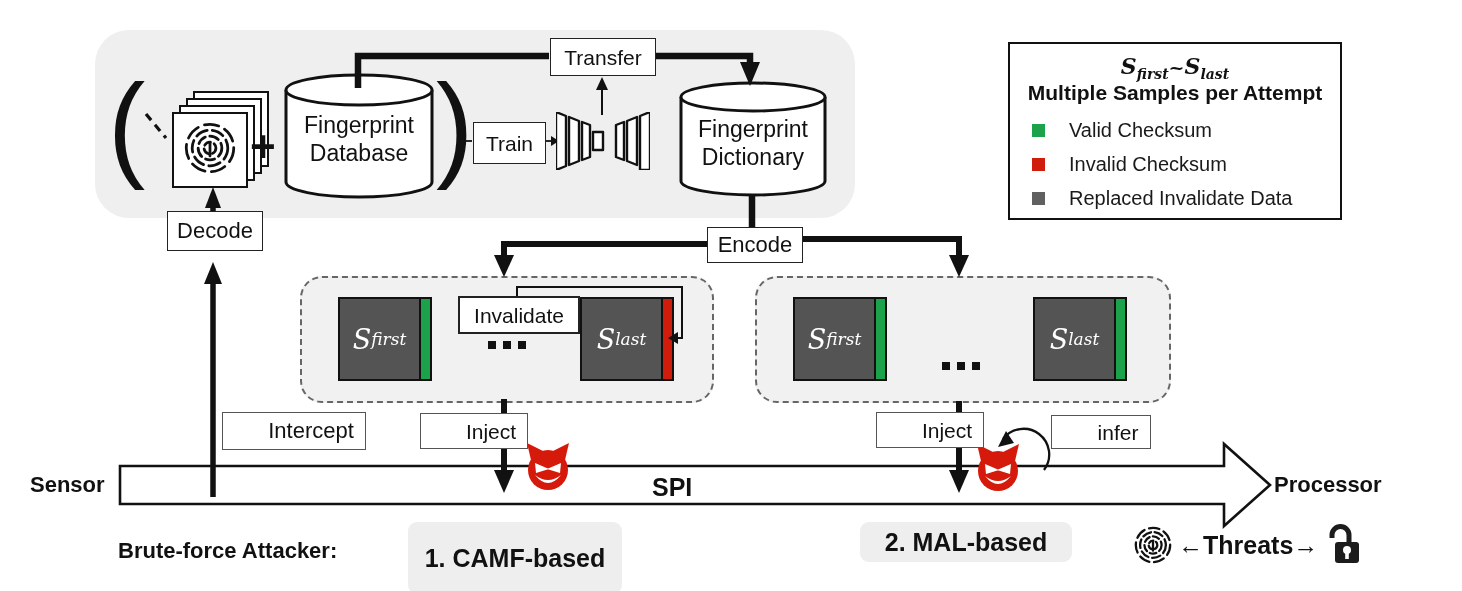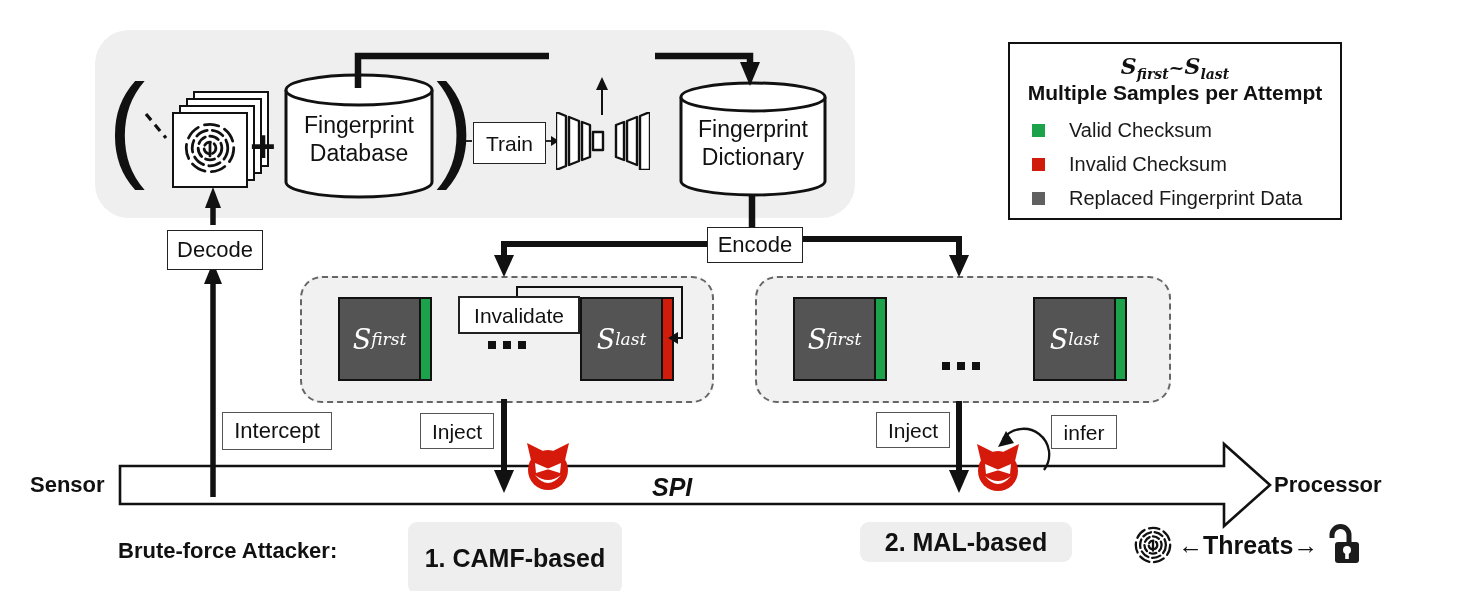--- a/index.html
+++ b/index.html
@@ -10,21 +10,21 @@
   .z1{z-index:1}.z2{z-index:2}.z4{z-index:4}.z5{z-index:5}
   .z10{z-index:10}.z12{z-index:12}.z15{z-index:15}.z20{z-index:20}
   
   .top-panel{left:95px;top:30px;width:760px;height:188px;background:#efefef;border-radius:34px;}
   .dashed-box{border:2.5px dashed #666;border-radius:22px;background:#f1f1f1;}
   .badge{background:#eeeeee;border-radius:9px;display:flex;align-items:center;justify-content:center;
          font-weight:bold;font-size:25px;}
   
   .lbox{background:#fff;border:1.8px solid #222;display:flex;align-items:center;justify-content:center;
         font-size:21px;line-height:1;}
-  .lbox.thin{border:1.6px solid #555;}
+  .lbox.thin{border:1.6px solid #555;padding-left:34px;}
   
   .paren{font-size:112px;line-height:1;font-weight:400;color:#111;transform:scaleY(1.05);}
   
   .cyl-label{position:absolute;left:0;right:0;text-align:center;font-size:23px;line-height:1.2;}
   
   .legend{left:1008px;top:42px;width:330px;height:174px;background:#fff;border:2.5px solid #111;}
   .lg-math{position:absolute;left:0;right:0;top:9px;text-align:center;
            font-family:"DejaVu Serif",serif;font-weight:bold;font-style:italic;font-size:22px;}
   .lg-sub{font-size:14px;vertical-align:-5px;}
   .lg-tilde{font-style:normal;font-size:19px;}
@@ -149,21 +149,24 @@
       <polygon points="0,0 10,4 10,54 0,58"></polygon>
       <polygon points="13,5 23,9 23,49 13,53"></polygon>
       <polygon points="26,10 34,13 34,45 26,48"></polygon>
       <rect x="37" y="20" width="10" height="18"></rect>
       <polygon points="60,13 68,10 68,48 60,45"></polygon>
       <polygon points="71,9 81,5 81,53 71,49"></polygon>
       <polygon points="84,4 94,0 94,58 84,58"></polygon>
     </g>
   </svg>
 
-  <div class="abs z20 lbox" style="left:167px;top:230px;width:94px;height:38px;font-size:22px;">
+  <div class="abs z20 lbox" style="left:550px;top:38px;width:104px;height:36px;">
+      <span>Transfer</span>
+    </div>
+  <div class="abs z20 lbox" style="left:167px;top:211px;width:94px;height:38px;font-size:22px;">
       <span>Decode</span>
     </div>
   <div class="abs z20 lbox" style="left:707px;top:227px;width:94px;height:34px;font-size:22px;">
       <span>Encode</span>
     </div>
 
   <div class="abs z2 legend">
     <div class="lg-math">
       <span>S</span><span class="lg-sub">first</span><span class="lg-tilde">~</span><span>S</span><span class="lg-sub">last</span>
     </div>
@@ -171,21 +174,21 @@
     <div class="lg-row" style="top:110px;">
       <div class="lg-swatch" style="background: rgb(208, 28, 11);"></div>
       <span>Invalid Checksum</span>
     </div>
     <div class="lg-row" style="top:76px;">
       <div class="lg-swatch" style="background: rgb(28, 162, 75);"></div>
       <span>Valid Checksum</span>
     </div>
     <div class="lg-row" style="top:144px;">
       <div class="lg-swatch" style="background: rgb(96, 96, 96);"></div>
-      <span>Replaced Fingerprint Data</span>
+      <span>Replaced Invalidate Data</span>
     </div>
   </div>
 
   <div class="abs z10 sample" style="left:338px;top:297px;">
     <div class="sample-body">
       <span class="s-sym">S</span>
         <span class="s-sub">first</span>
     </div>
     <div class="sample-strip" style="background: rgb(28, 162, 75);"></div>
   </div>
@@ -226,21 +229,21 @@
     </div>
 
   <svg class="abs z15" style="left:0;top:0;" width="1462" height="591" viewBox="0 0 1462 591">
     <path d="M517 296 L517 287 L682 287 L682 338 L678 338" fill="none" stroke="#111" stroke-width="2"></path>
     <polygon points="668,338 678,332 678,344" fill="#111"></polygon>
     <path d="M1044 470 A24 24 0 1 0 1003 439" fill="none" stroke="#111" stroke-width="2.3"></path>
     <polygon points="998,447 1006,431 1014,443" fill="#111"></polygon>
   </svg>
 
   <span class="abs z20 bold-label" style="left:30px;top:472px;">Sensor</span>
-  <span class="abs z20 bold-label" style="left:652px;top:473px;font-size:25px;font-style:italic;">SPI</span>
+  <span class="abs z20 bold-label" style="left:652px;top:473px;font-size:25px;">SPI</span>
   <span class="abs z20 bold-label" style="left:1274px;top:472px;">Processor</span>
 
   <div class="abs z20 lbox thin" style="left:222px;top:412px;width:108px;height:36px;font-size:22px;">
       <span>Intercept</span>
     </div>
   <div class="abs z20 lbox thin" style="left:420px;top:413px;width:72px;height:34px;">
       <span>Inject</span>
     </div>
   <div class="abs z20 lbox thin" style="left:876px;top:412px;width:72px;height:34px;">
       <span>Inject</span>

